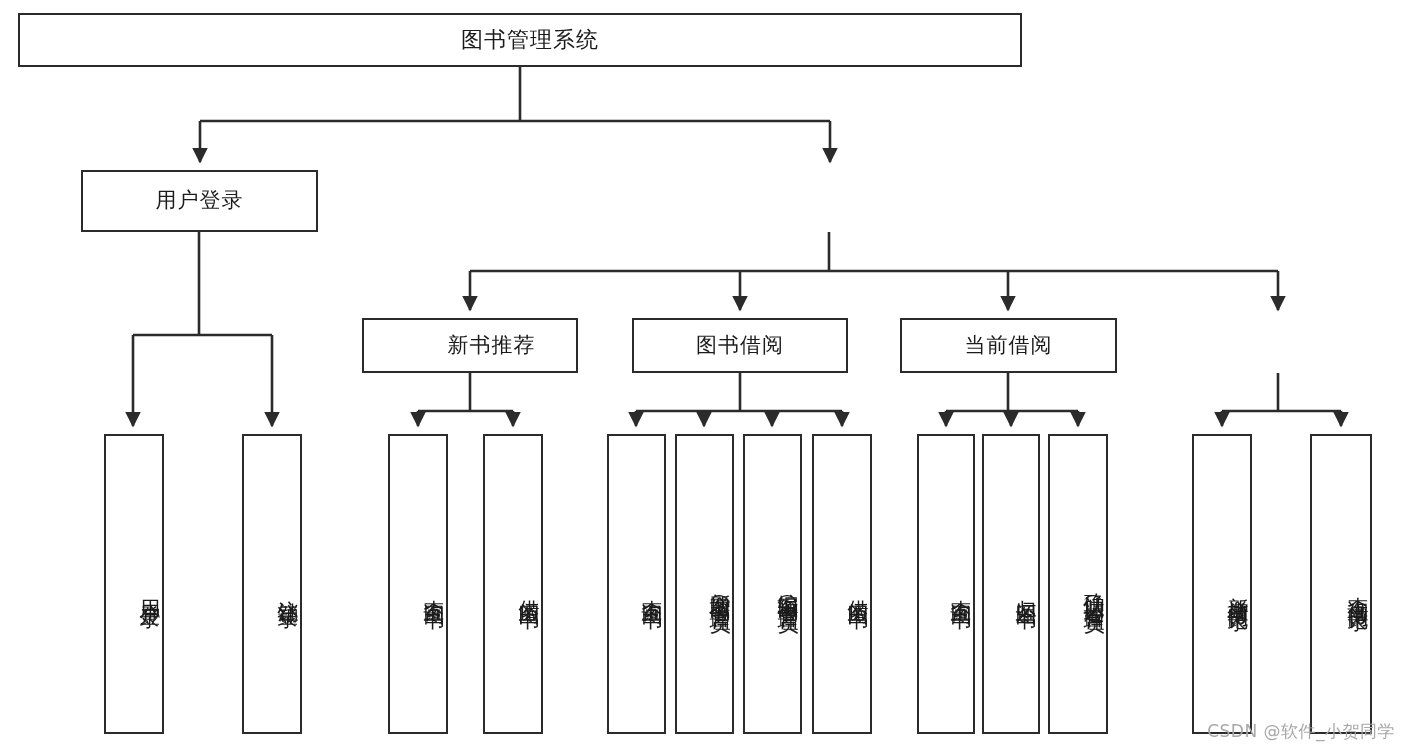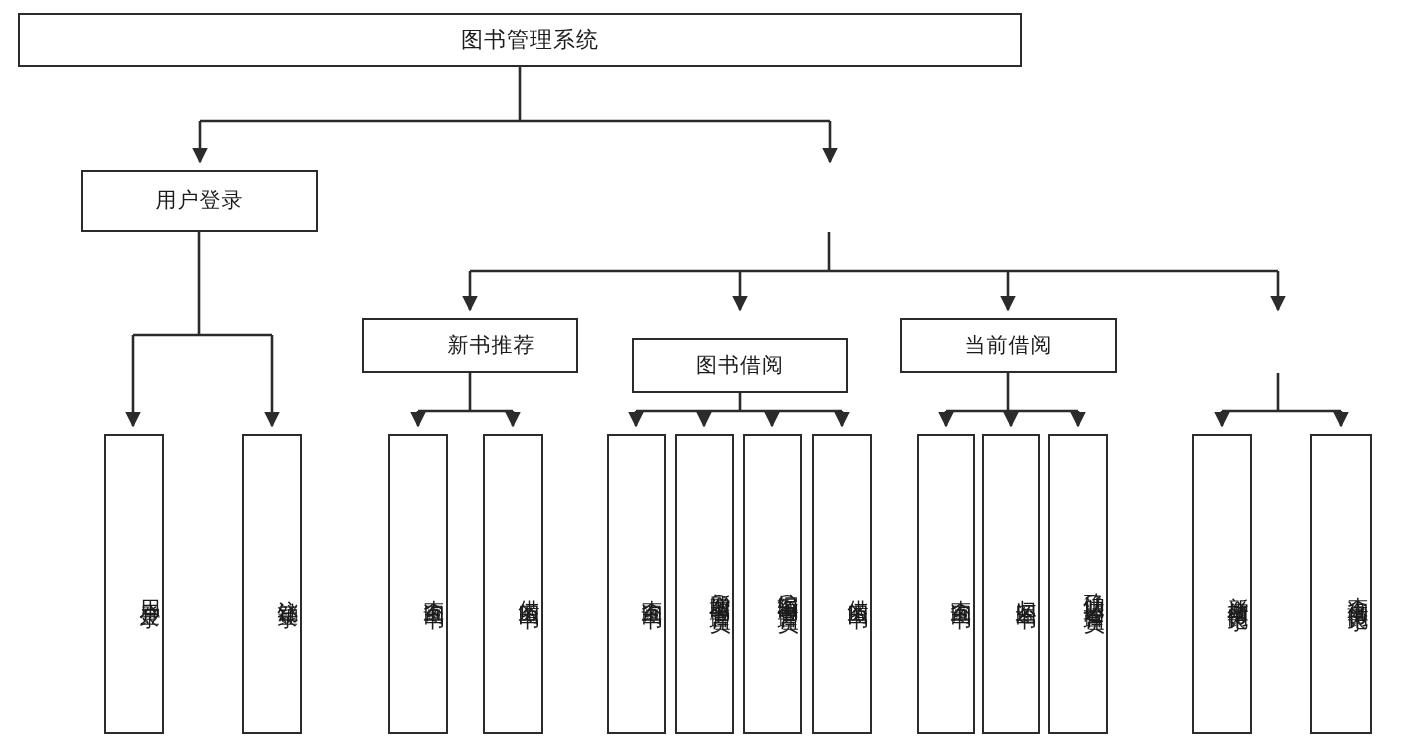--- a/index.html
+++ b/index.html
@@ -122,21 +122,21 @@
     <span>图书管理系统</span>
   </div>
 
   <div class="node horiz" style="left:81px;top:170px;width:237px;height:62px;">
     <span>用户登录</span>
   </div>
 
   <div class="node horiz" style="left:362px;top:318px;width:216px;height:55px;padding-left:43px;">
     <span>新书推荐</span>
   </div>
-  <div class="node horiz" style="left:632px;top:318px;width:216px;height:55px;margin-top:20px;">
+  <div class="node horiz" style="left:632px;top:318px;width:216px;height:55px;">
     <span>图书借阅</span>
   </div>
   <div class="node horiz" style="left:900px;top:318px;width:217px;height:55px;">
     <span>当前借阅</span>
   </div>
 
   <div class="node vert" style="left:104px;top:434px;width:60px;height:300px;">
     <span>用户登录</span>
   </div>
   <div class="node vert" style="left:242px;top:434px;width:60px;height:300px;">
@@ -173,14 +173,15 @@
     <span>确认归还（管理员）</span>
   </div>
 
   <div class="node vert" style="left:1192px;top:434px;width:60px;height:300px;">
     <span>新增借阅记录</span>
   </div>
   <div class="node vert" style="left:1310px;top:434px;width:62px;height:300px;">
     <span>查询借阅记录</span>
   </div>
 
+  <div class="watermark">CSDN @软件_小贺同学</div>
 
 </div>
 
 </body></html>

